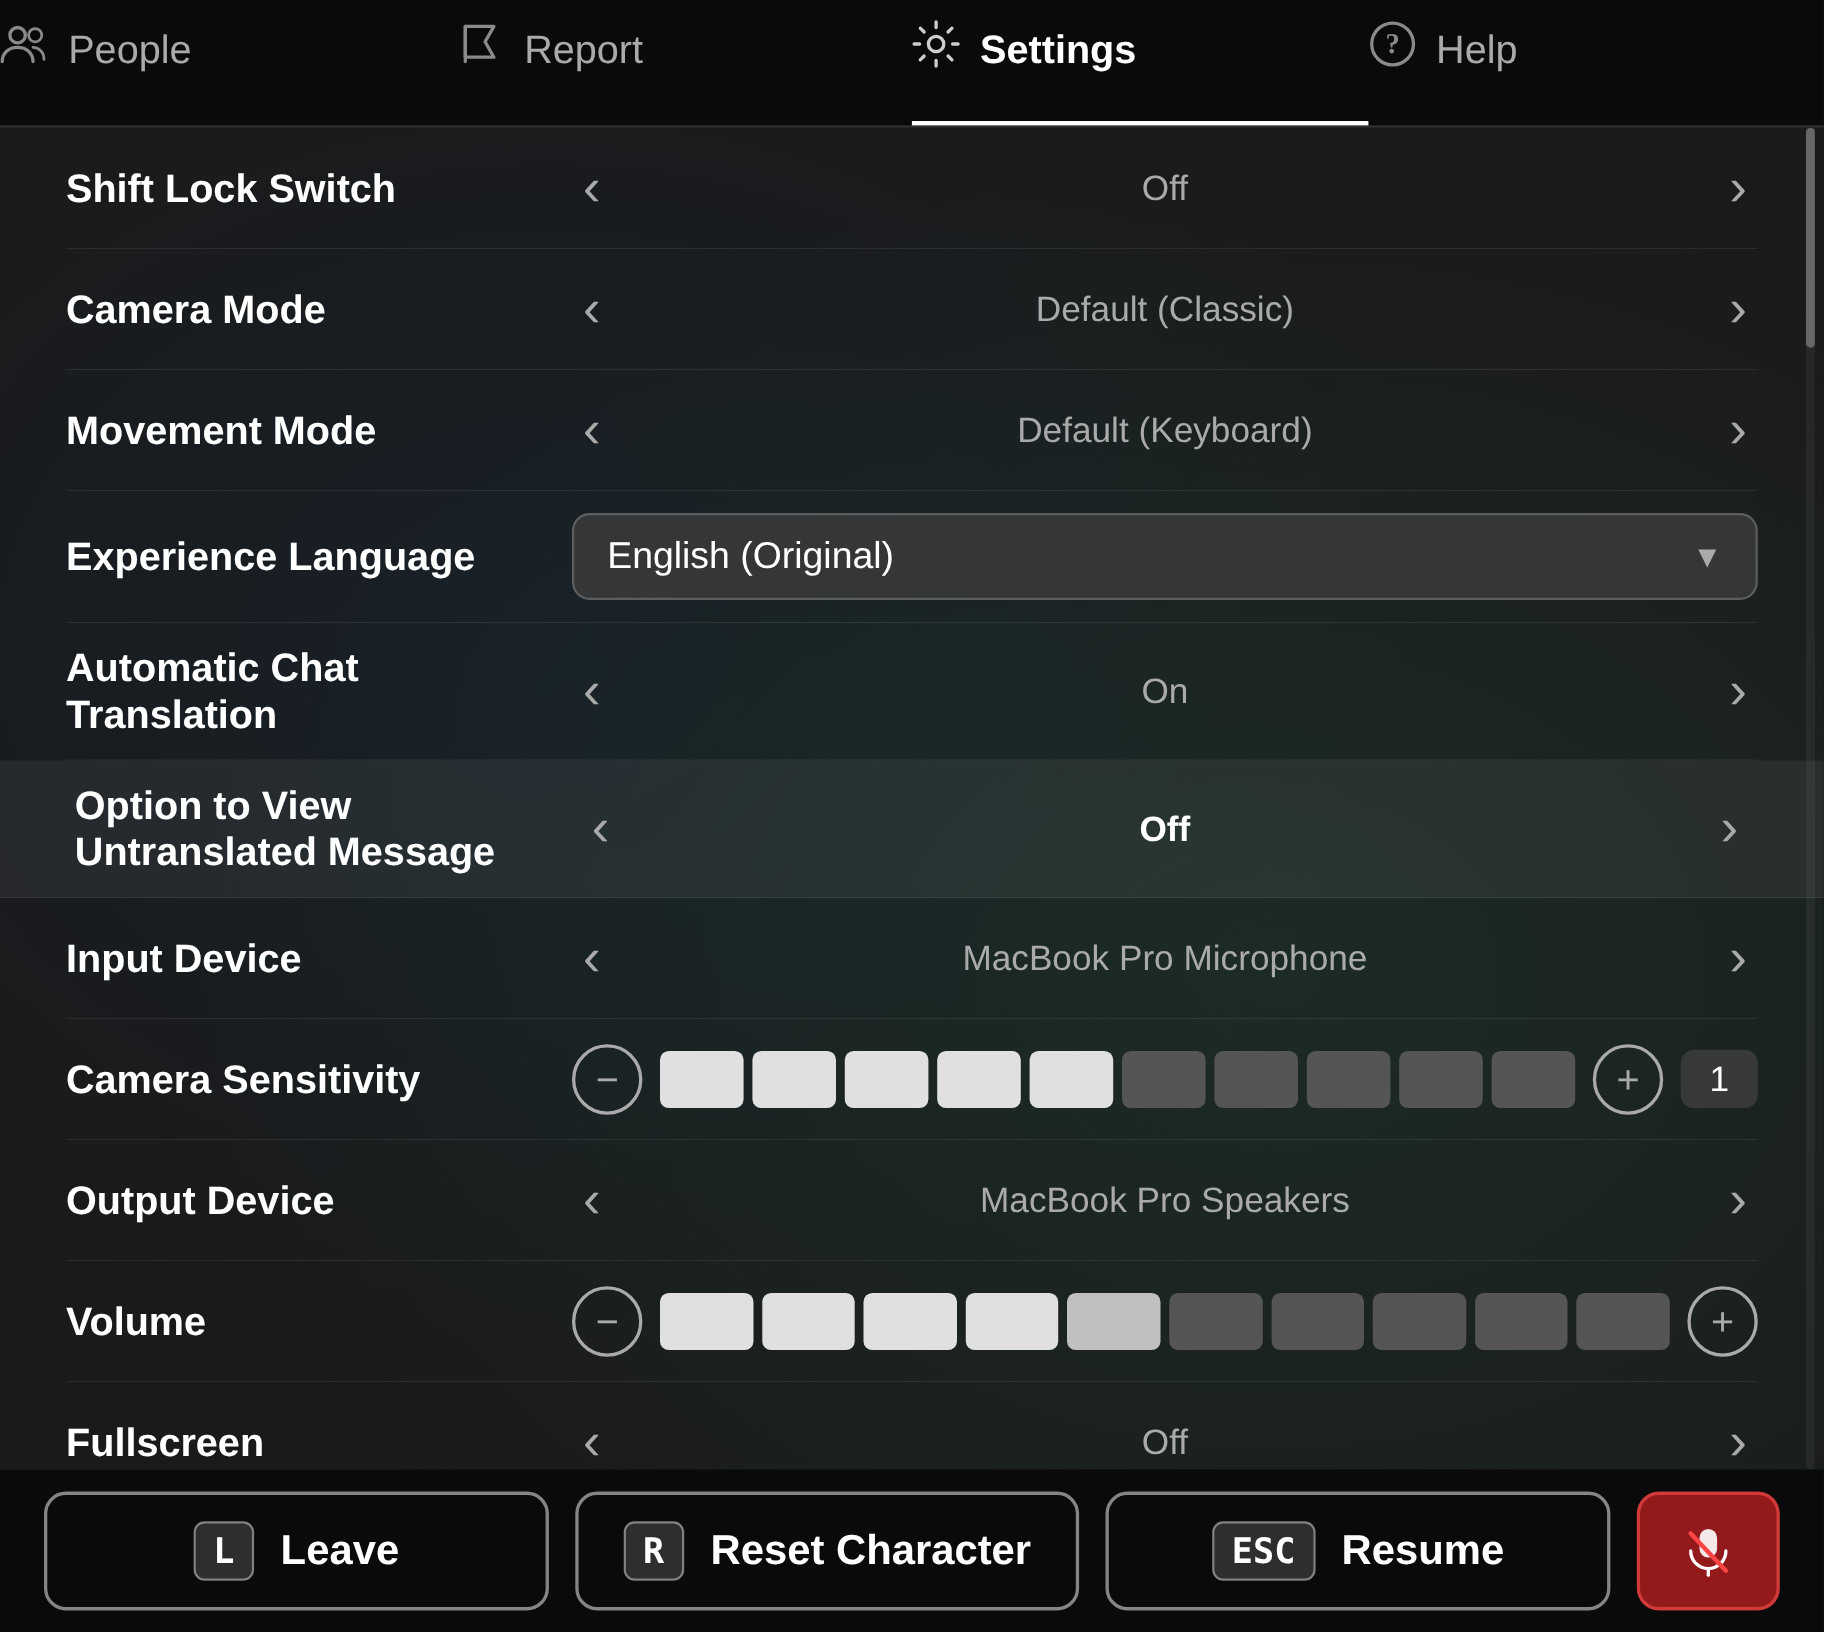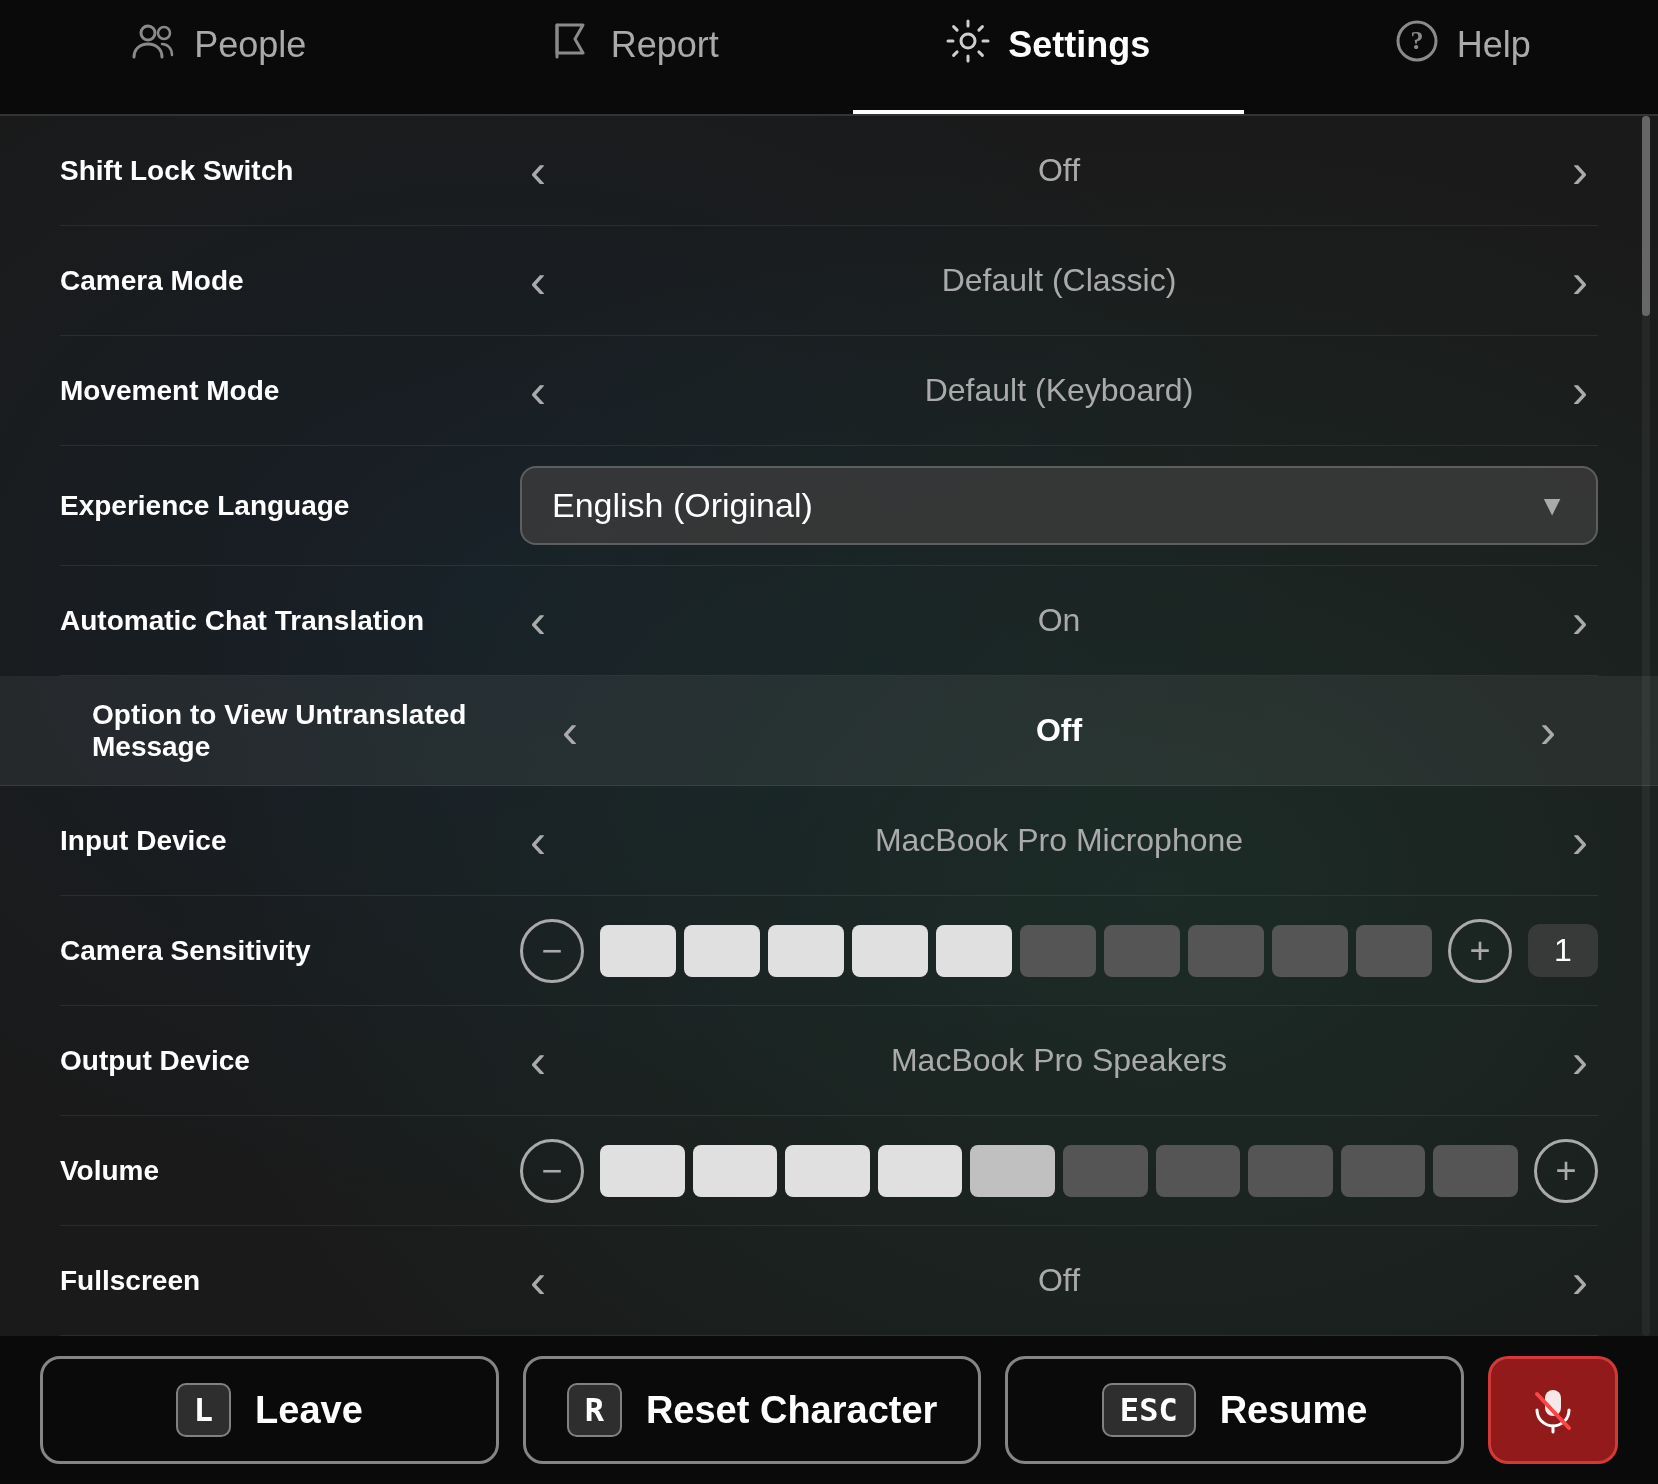--- a/index.html
+++ b/index.html
@@ -31,30 +31,28 @@
       align-items: stretch;
       background: rgba(10,10,10,0.95);
       border-bottom: 2px solid #333;
       height: 116px;
     }
 
     .nav-tab {
       flex: 1;
       display: flex;
       align-items: center;
-      justify-content: center;
       gap: 18px;
       cursor: pointer;
       font-size: 36px;
       font-weight: 400;
       color: #aaa;
       border-bottom: 4px solid transparent;
       transition: all 0.2s;
       padding-bottom: 20px;
-      margin-left: 24px;
     }
 
     .nav-tab.active {
       color: #ffffff;
       border-bottom: 4px solid #ffffff;
       font-weight: 600;
     }
 
     .nav-icon {
       font-size: 40px;
@@ -75,25 +73,25 @@
       display: flex;
       align-items: center;
       min-height: 110px;
       border-bottom: 1px solid rgba(255,255,255,0.08);
       padding: 20px 0;
     }
 
     .setting-row.highlighted {
       background: rgba(255,255,255,0.06);
       margin: 0 -60px;
-      padding: 20px 92px;
+      padding: 20px 68px;
     }
 
     .setting-label {
-      font-size: 28px;
+      font-size: 36px;
       font-weight: 700;
       color: #ffffff;
       width: 460px;
       flex-shrink: 0;
     }
 
     .setting-control {
       flex: 1;
       display: flex;
       align-items: center;

